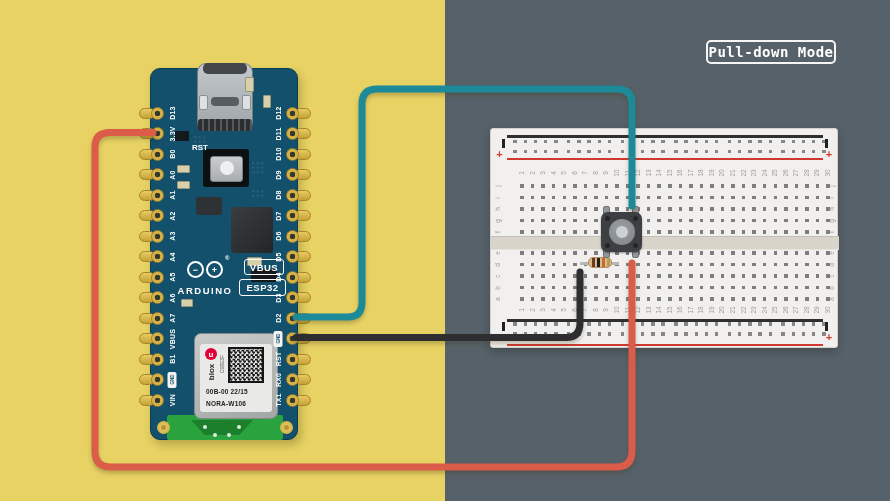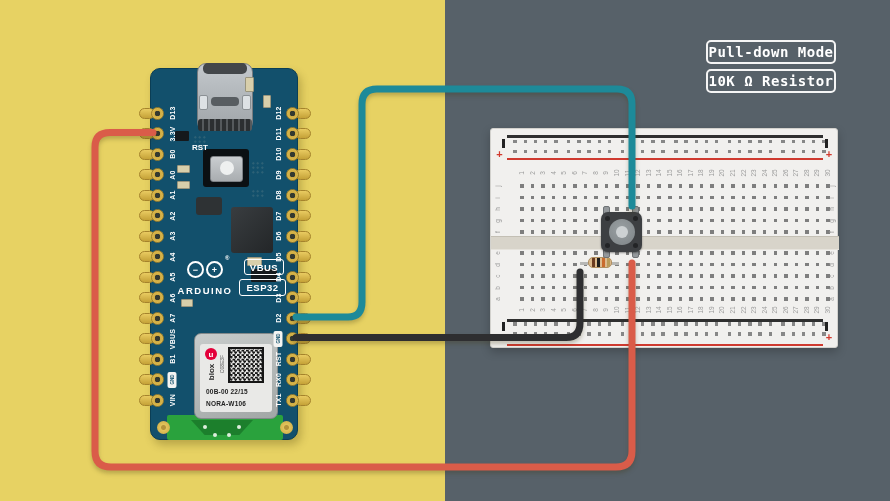--- a/index.html
+++ b/index.html
@@ -811,16 +811,13 @@
 
   <svg class="wires" width="890" height="501" viewBox="0 0 890 501">
     <path id="wire-signal" fill="none" stroke-width="7" stroke-linecap="round" d="M296 317 H348 Q362 317 362 302 V104 Q362 89 377 89 H617 Q632 89 632 104 V206" stroke="#1d8a99"></path>
     <path id="wire-ground" fill="none" stroke-width="7" stroke-linecap="round" d="M296 337.5 H566 Q580 337.5 580 323 V272" stroke="#2e2e30"></path>
     <path id="wire-power" fill="none" stroke-width="7" stroke-linecap="round" d="M153 132.5 H110 Q95 132.5 95 147 V451 Q95 467 111 467 H616 Q632 467 632 451 V263" stroke="#da5c49"></path>
   </svg>
 
   <div class="anno" style="top:40px;">
       <span>Pull-down Mode</span>
     </div>
-  <div class="anno" style="top:69px;">
-      <span>10K Ω Resistor</span>
-    </div>
 </div>
 
 </body></html>

